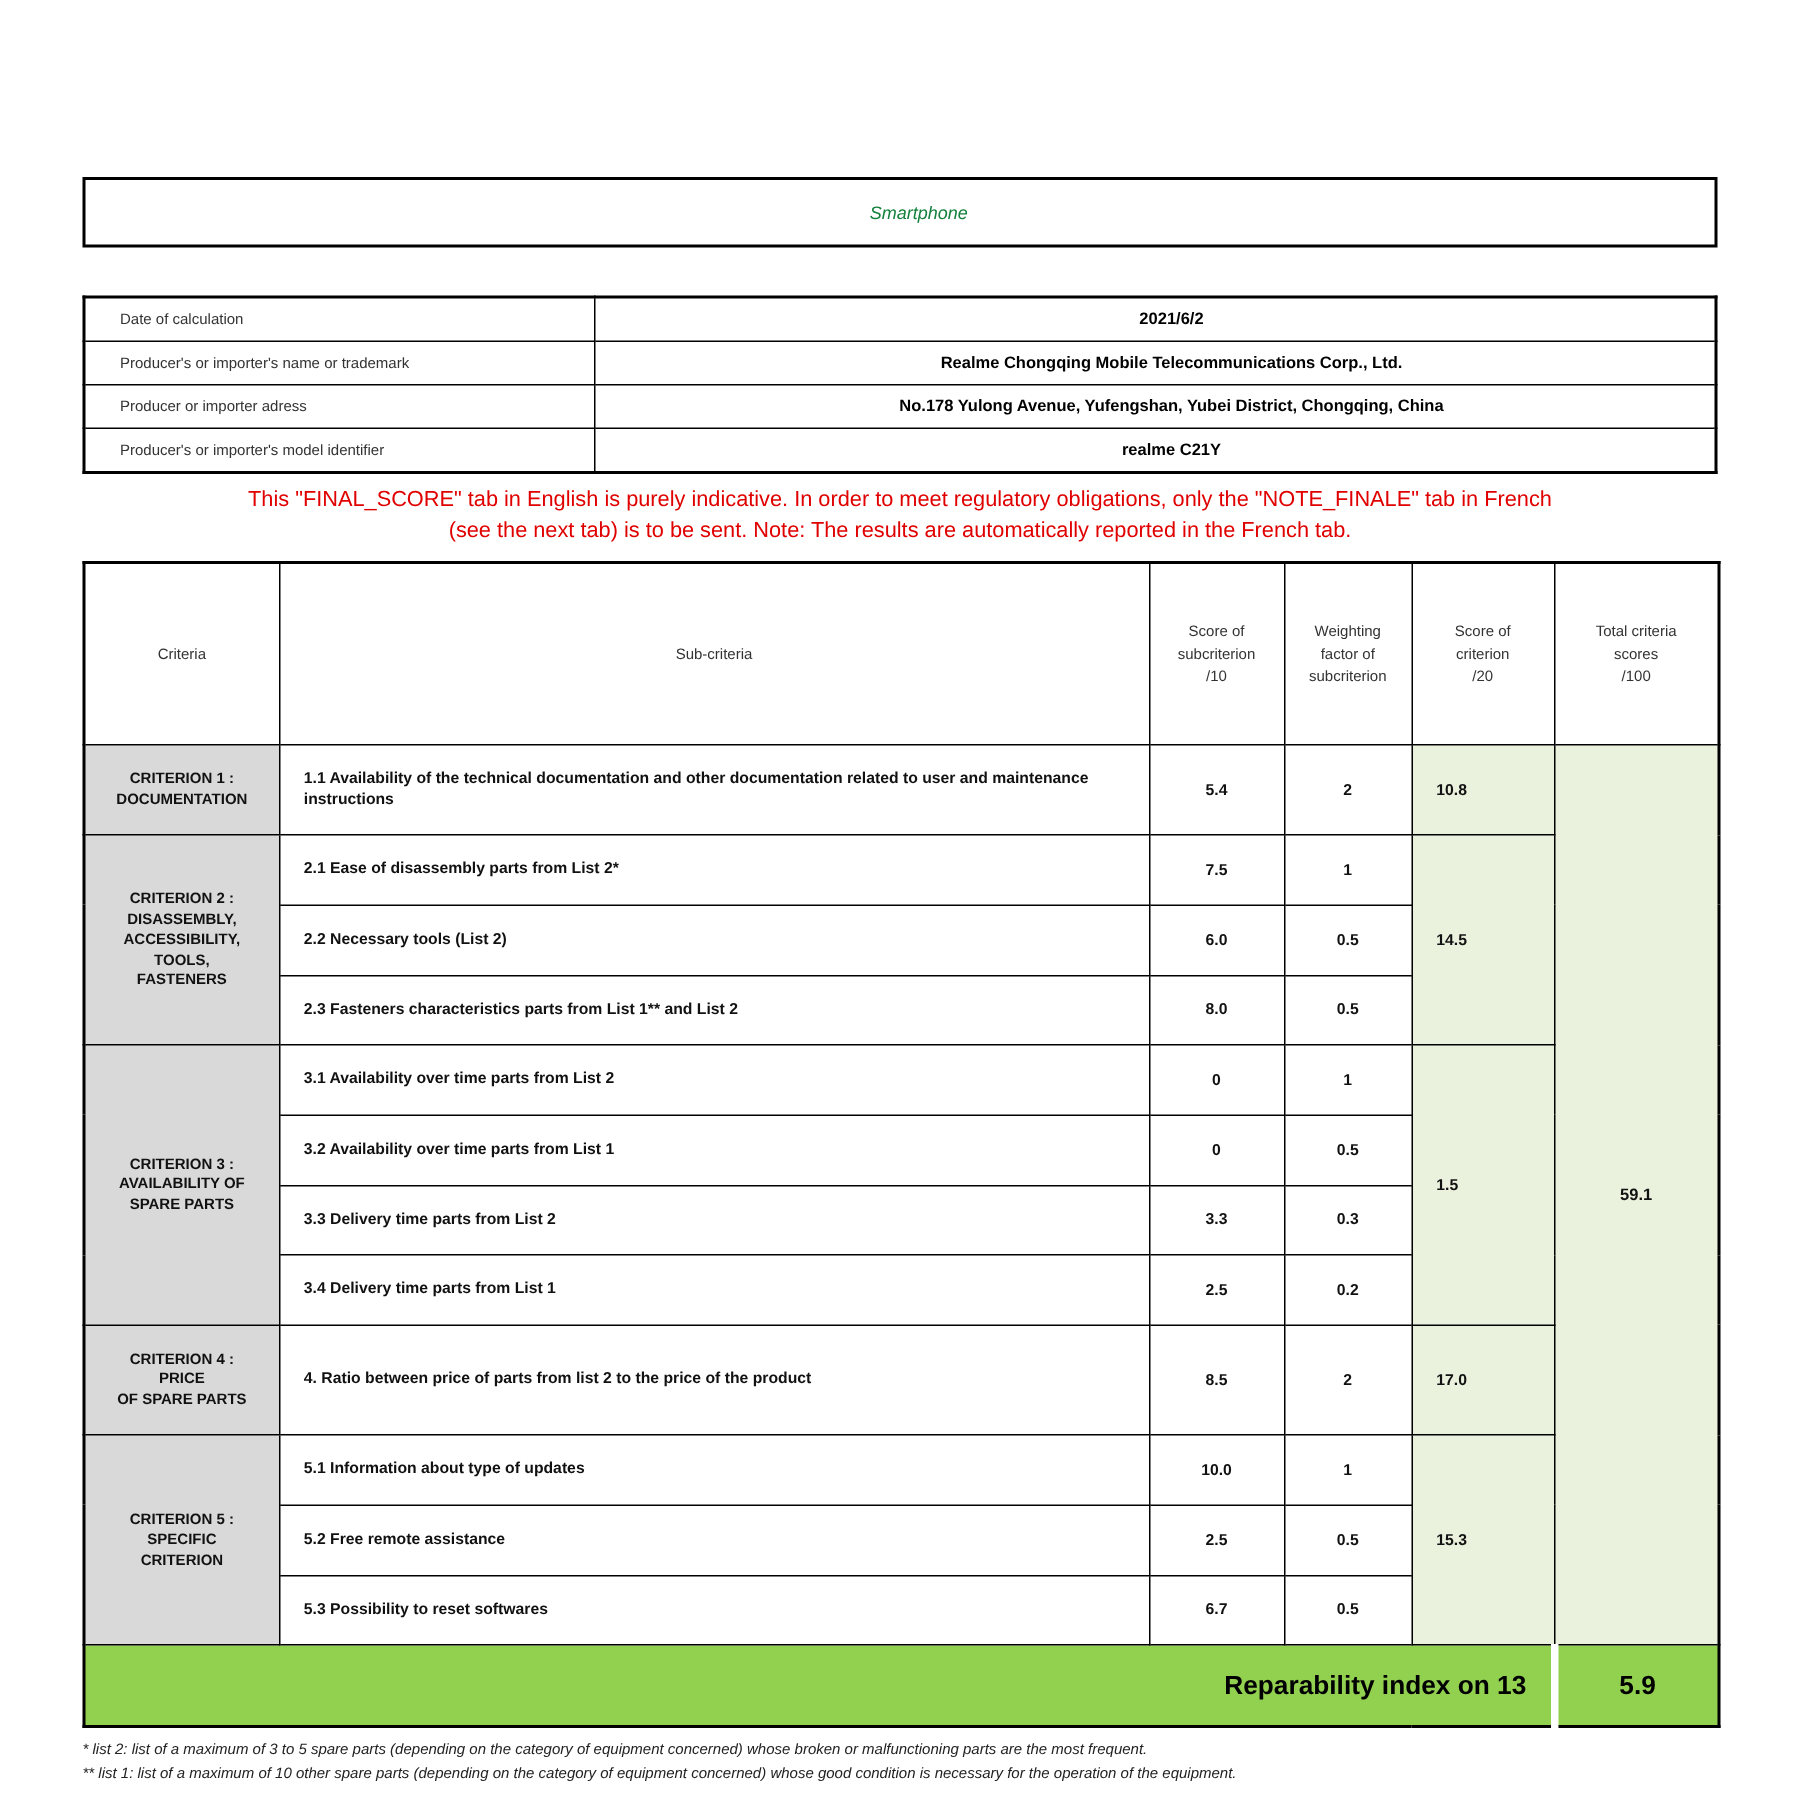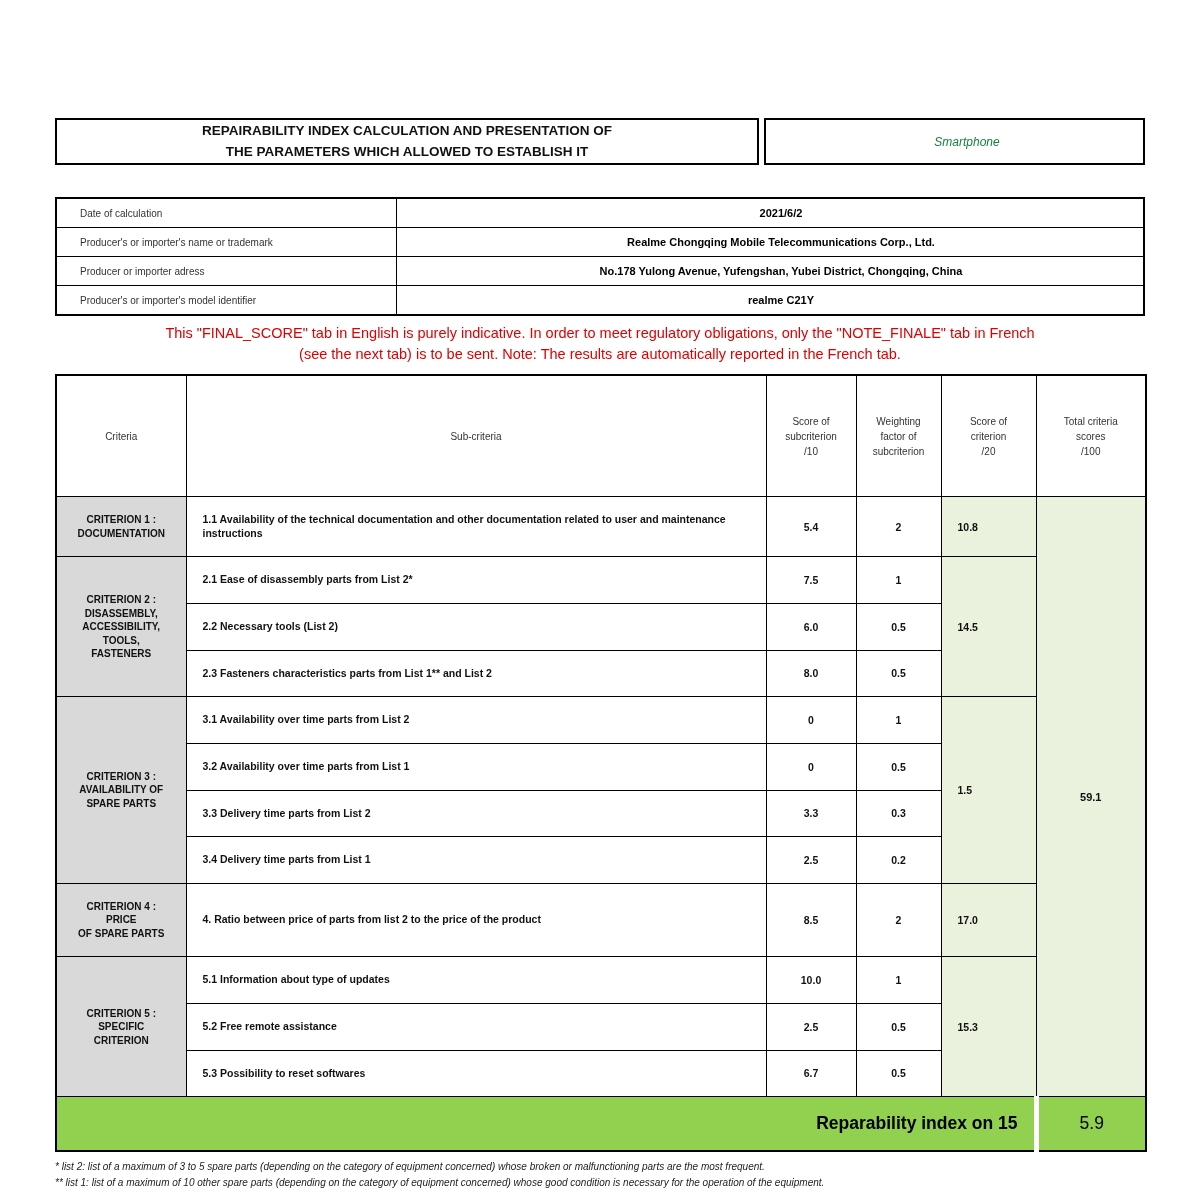--- a/index.html
+++ b/index.html
@@ -65,35 +65,33 @@
   .total-cell {
     background:#eaf1dd; text-align:center; font-weight:bold; font-size:11px; vertical-align:middle;
   }
 
   tr.index-row { height:31px; }
   .index-bar {
     background:#92d050; text-align:right; font-weight:bold; font-size:17.5px;
     padding-right:38px; vertical-align:middle; color:#000;
   }
   .index-val {
-    background:#92d050; text-align:center; font-weight:normal; font-size:17.5px;
+    background:#92d050; text-align:center; font-weight:bold; font-size:17.5px;
     vertical-align:middle; border-left:5px solid #fff !important; color:#000;
   }
 
   .footnotes { margin-top:7px; font-style:italic; font-size:10px; color:#222; line-height:1.6; }
 </style>
 </head>
 <body>
 
 <div class="page">
   <div class="content">
 
     <div class="top-header">
-      <div class="title-box">REPAIRABILITY INDEX CALCULATION AND PRESENTATION OF
-THE PARAMETERS WHICH ALLOWED TO ESTABLISH IT</div>
       <div class="product-box">Smartphone</div>
     </div>
 
     <table class="info-table">
       <tbody>
         <tr>
           <td class="info-label">Date of calculation</td>
           <td class="info-value">2021/6/2</td>
         </tr>
         <tr>
@@ -215,21 +213,21 @@
           <td class="sub">5.2 Free remote assistance</td>
           <td class="num">2.5</td>
           <td class="num">0.5</td>
         </tr>
         <tr>
           <td class="sub">5.3 Possibility to reset softwares</td>
           <td class="num">6.7</td>
           <td class="num">0.5</td>
         </tr>
         <tr class="index-row">
-          <td class="index-bar" colspan="5">Reparability index on 15</td>
+          <td class="index-bar" colspan="5">Reparability index on 13</td>
           <td class="index-val">5.9</td>
         </tr>
       </tbody>
     </table>
 
     <div class="footnotes">
       <div>* list 2: list of a maximum of 3 to 5 spare parts (depending on the category of equipment concerned) whose broken or malfunctioning parts are the most frequent.</div>
       <div>** list 1: list of a maximum of 10 other spare parts (depending on the category of equipment concerned) whose good condition is necessary for the operation of the equipment.</div>
     </div>
 

